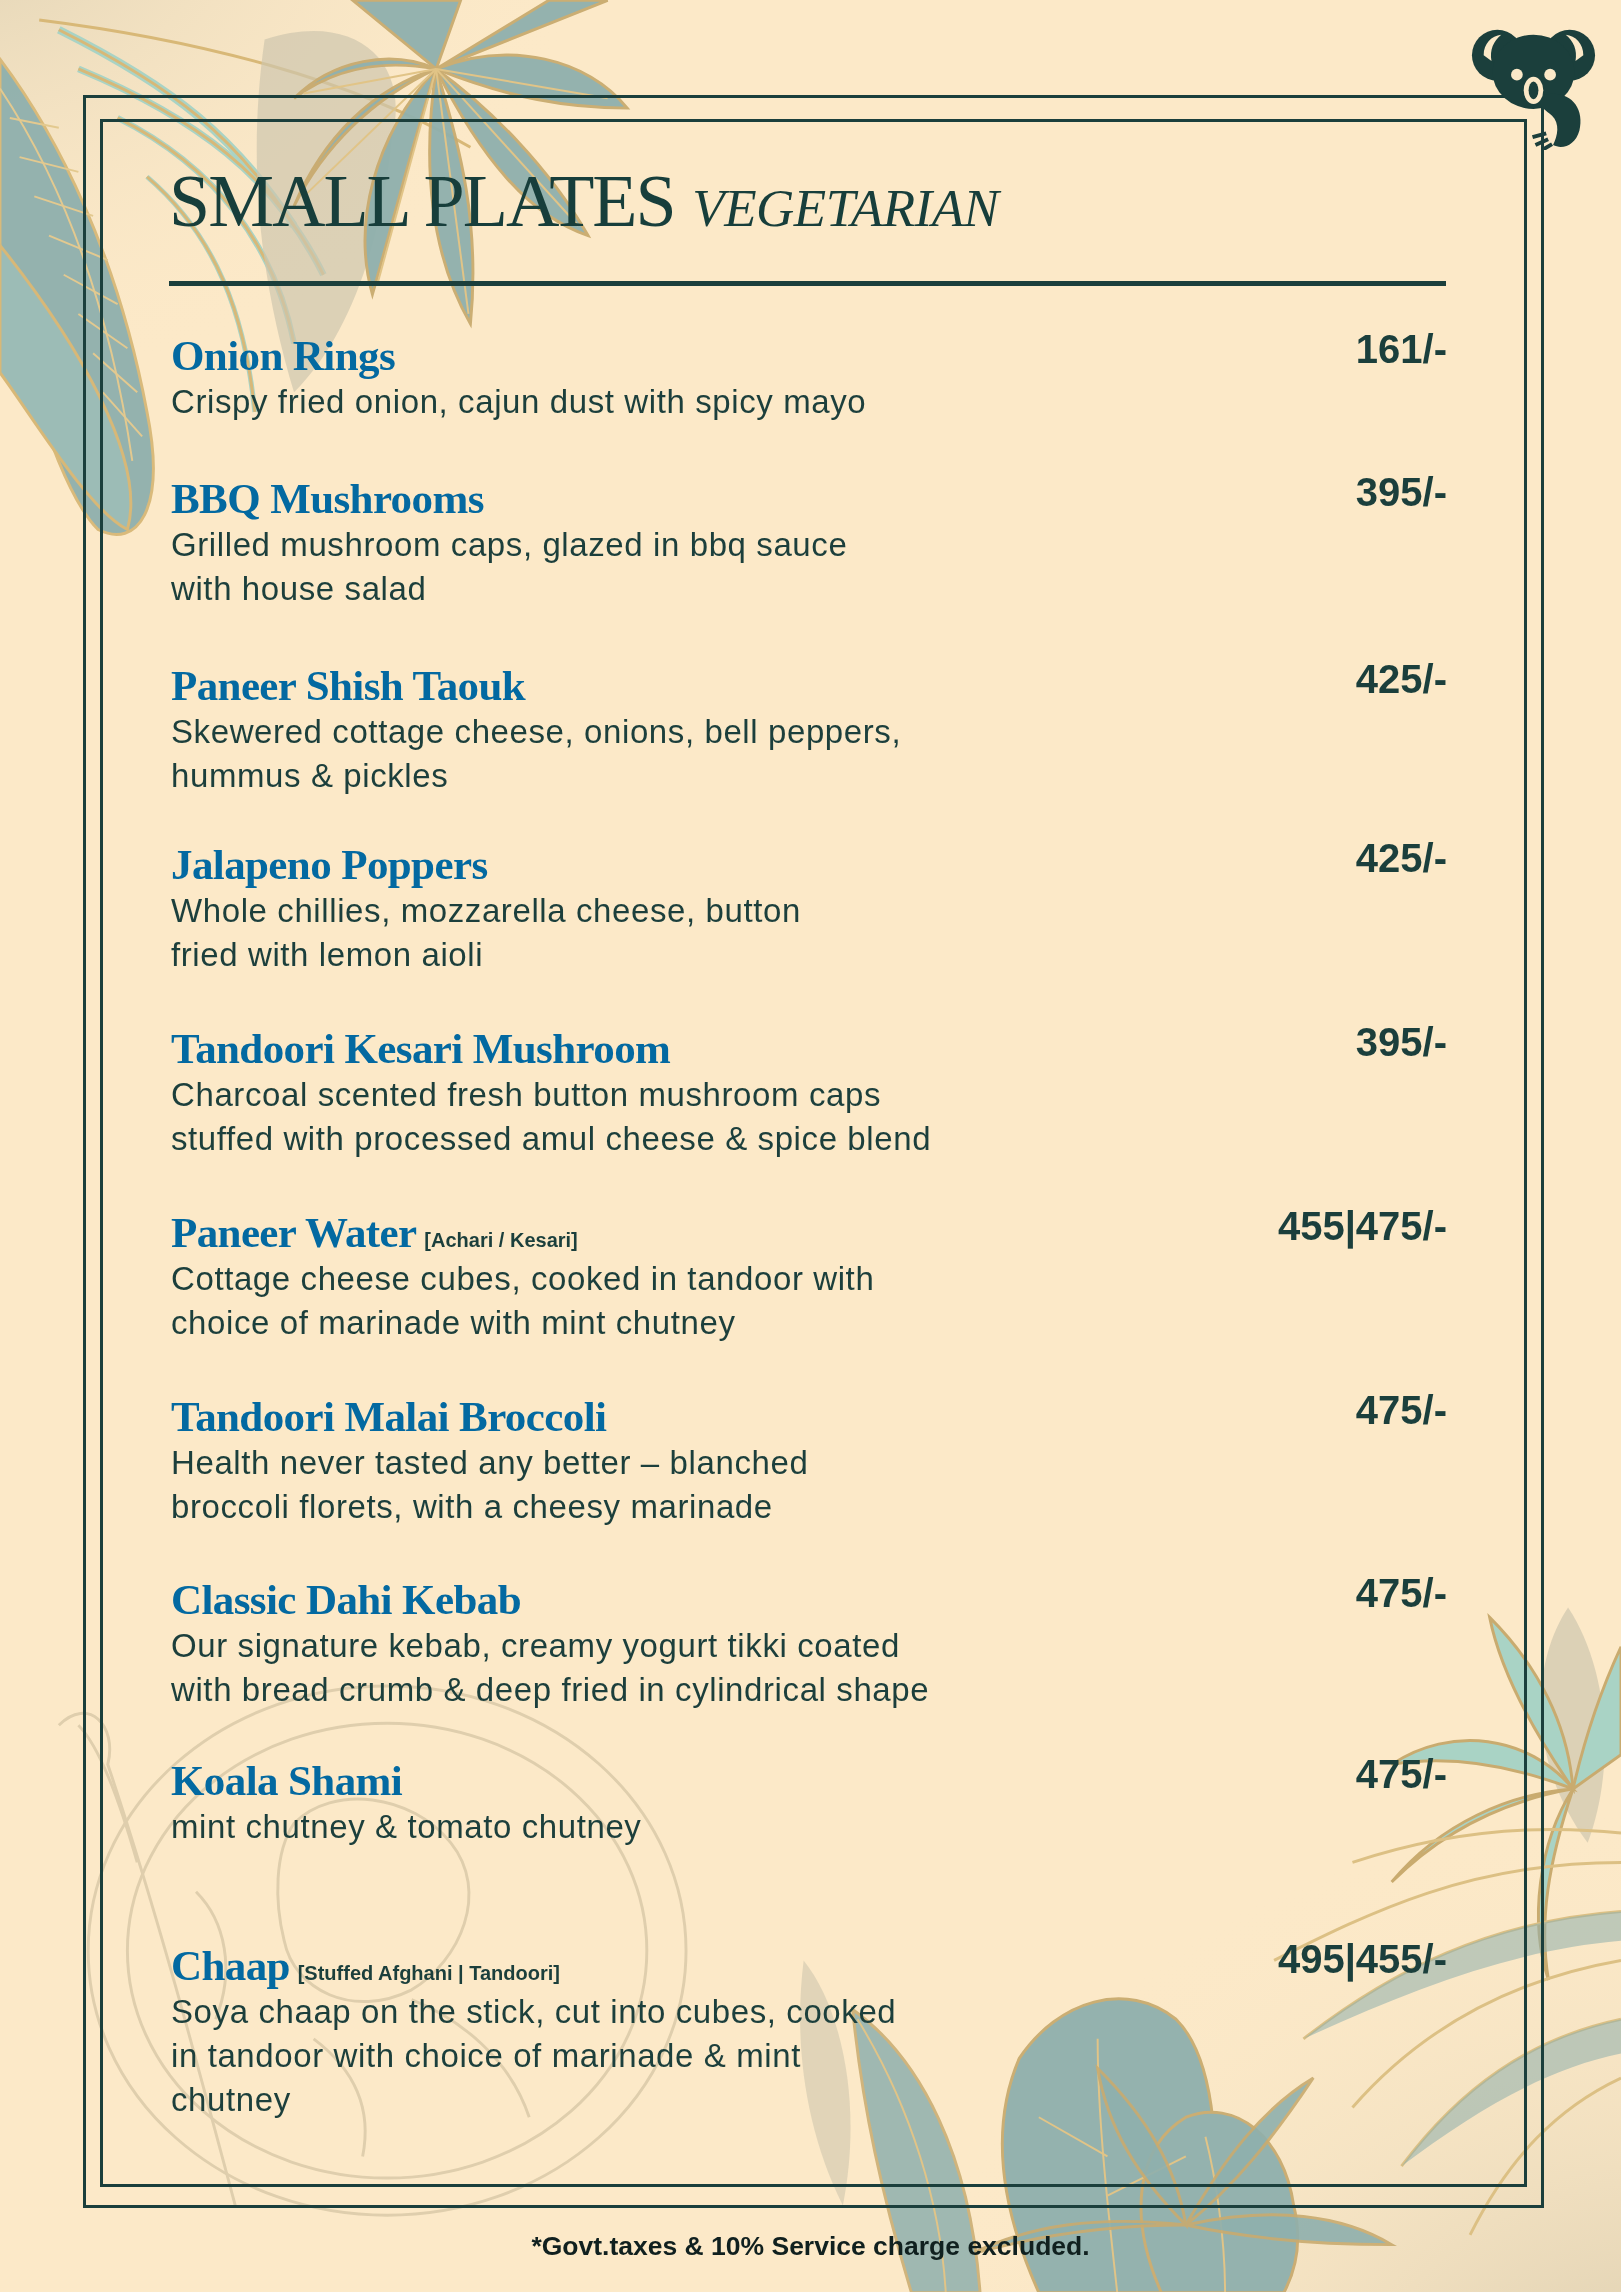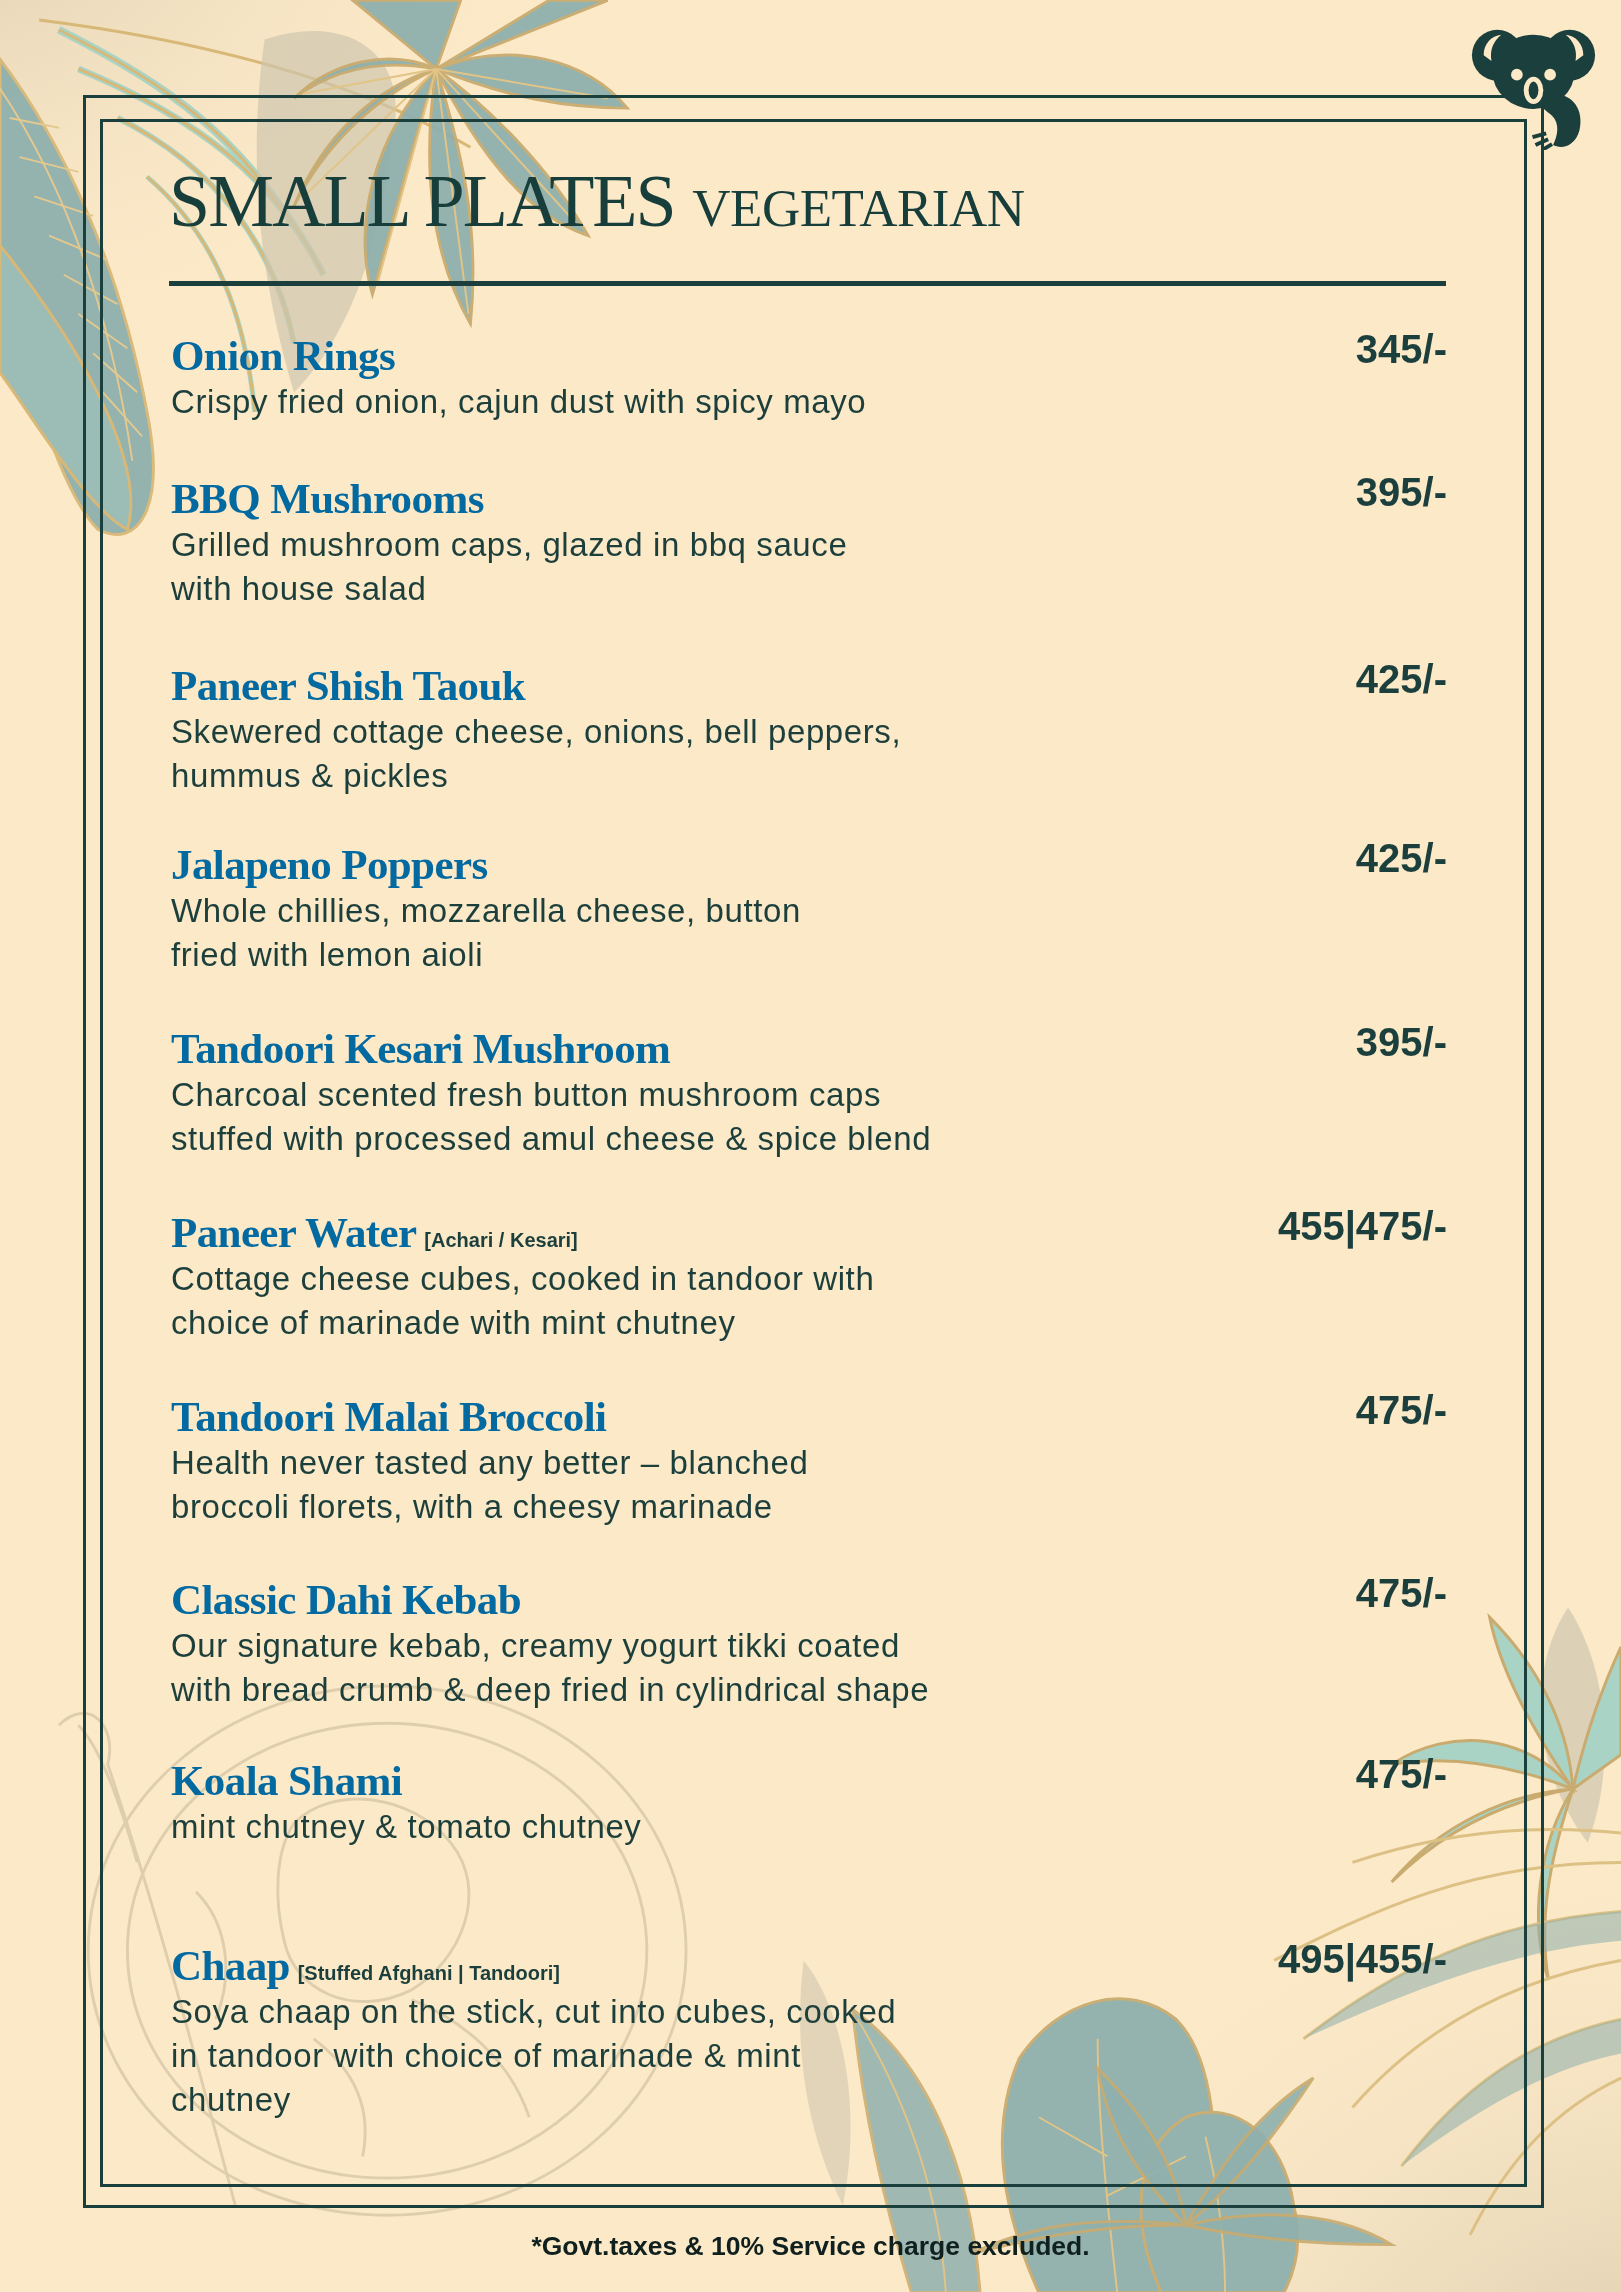--- a/index.html
+++ b/index.html
@@ -16,21 +16,21 @@
 
   .koala { position: absolute; left: 1470px; top: 17.6px; width: 127px; height: 132px; }
 
   .heading { position: absolute; left: 169px; top: 157px; white-space: nowrap; }
   .heading .main {
     font-family: "Liberation Serif", serif; font-size: 74px; letter-spacing: -2px;
     line-height: 88px; color: #173e3b;
   }
   .heading .sub {
     font-family: "Liberation Serif", serif; font-size: 53px; letter-spacing: -0.5px;
-    margin-left: 17.6px; color: #173e3b;
+    margin-left: 17.6px; color: #173e3b; font-style: italic;
   }
   .rule { position: absolute; left: 169px; top: 281px; width: 1277px; height: 4.9px; background: #1b3f3c; }
 
   .item { position: absolute; left: 171px; width: 1276px; }
   .item .title-line { height: 49px; line-height: 49px; white-space: nowrap; }
   .item .title {
     font-family: "Liberation Serif", serif; font-weight: bold; font-size: 43px;
     letter-spacing: -0.6px; color: #0369a1;
   }
   .item .qualifier {
@@ -203,21 +203,21 @@
   <ellipse cx="65" cy="74" rx="5" ry="9" fill="#1b3f3c"></ellipse>
 </svg>
 
 <div class="heading">
   <span class="main">SMALL PLATES</span><span class="sub">VEGETARIAN</span>
 </div>
 <div class="rule"></div>
 
 <div class="item" style="top:331px">
   <div class="title-line"><span class="title">Onion Rings</span></div>
-  <span class="price">345/-</span>
+  <span class="price">161/-</span>
   <div class="desc-line">Crispy fried onion, cajun dust with spicy mayo</div>
 </div>
 
 <div class="item" style="top:474px">
   <div class="title-line"><span class="title">BBQ Mushrooms</span></div>
   <span class="price">395/-</span>
   <div class="desc-line">Grilled mushroom caps, glazed in bbq sauce</div>
   <div class="desc-line">with house salad</div>
 </div>
 

